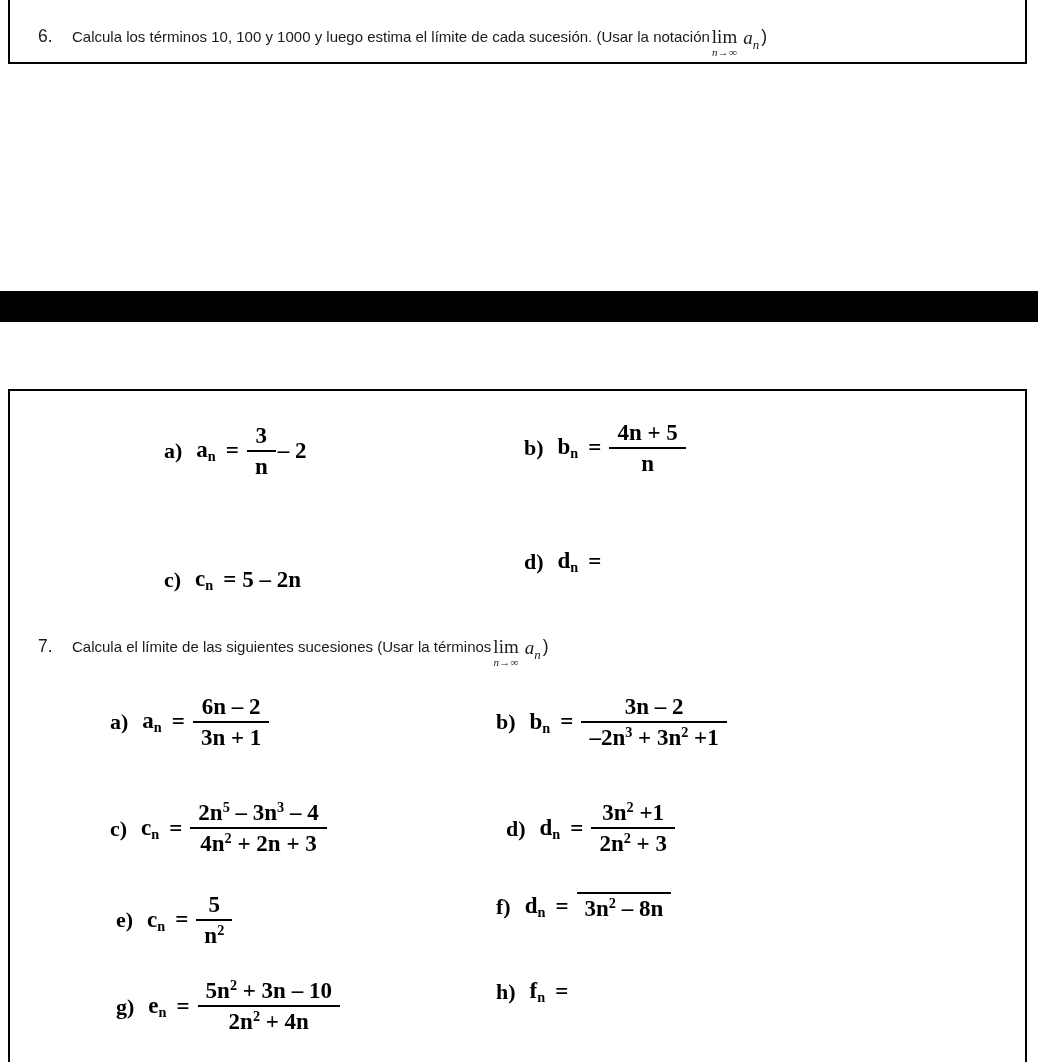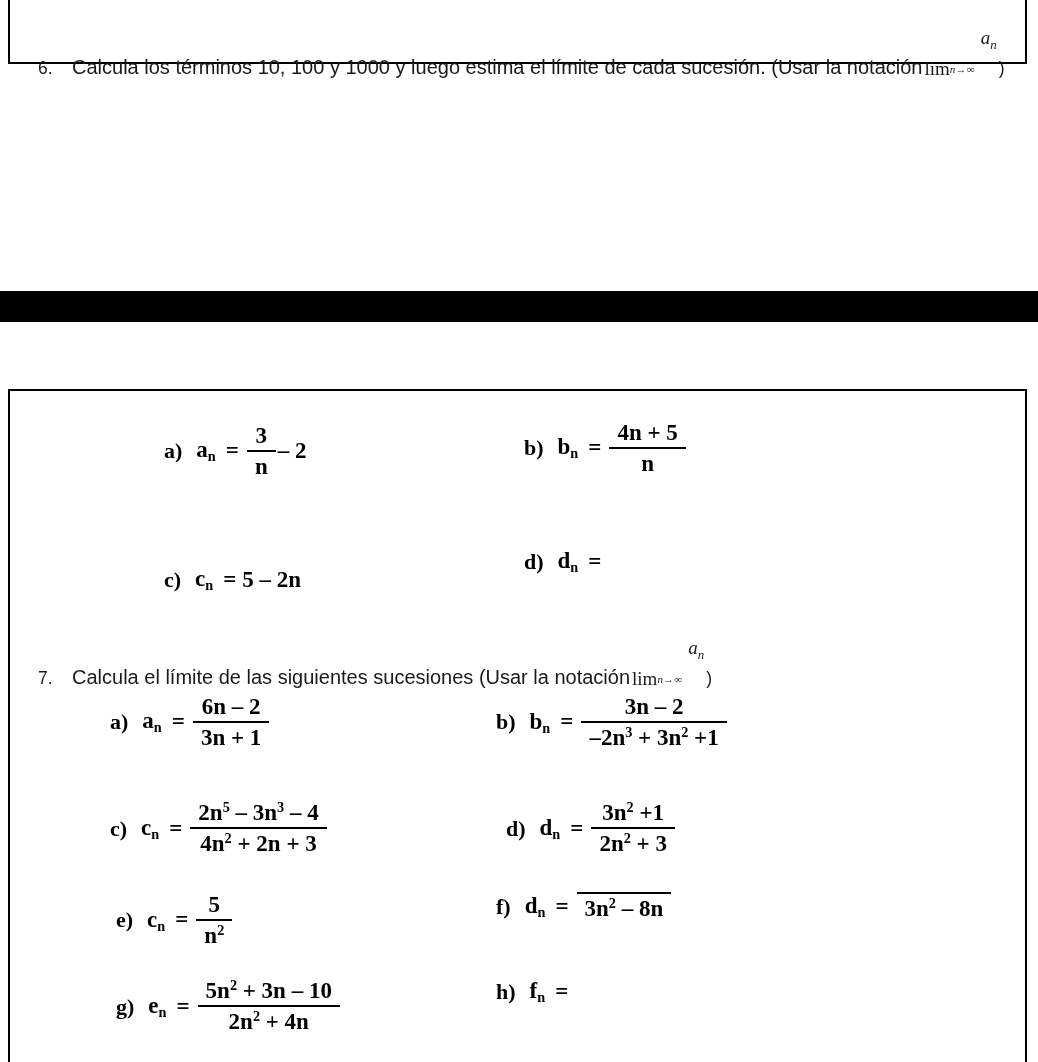--- a/index.html
+++ b/index.html
@@ -57,41 +57,40 @@
     font-size: 17.5px;
     color: #1a1a1a;
     white-space: nowrap;
   }
   .exercise-number {
     width: 34px;
     flex: 0 0 34px;
     font-size: 17.5px;
   }
   .exercise-text {
-    font-size: 20px;
+    font-size: 15px;
   }
 
   #prompt-6 { left: 38px; top: 26px; }
   #prompt-7 { left: 38px; top: 636px; }
 
   
   .limit-notation {
     display: inline-flex;
     align-items: flex-start;
     font-family: "Liberation Serif", serif;
     position: relative;
     margin: 0 2px;
     transform: translateY(1px);
   }
   .limit-stack {
     display: inline-flex;
-    flex-direction: row;
+    flex-direction: column;
     align-items: center;
     line-height: 1;
-    margin-top: 32px;
   }
   .limit-op {
     font-size: 19px;
     font-style: normal;
   }
   .limit-sub {
     font-size: 11px;
     font-style: italic;
     margin-top: 1px;
     letter-spacing: 0.2px;
@@ -224,21 +223,21 @@
 </div>
 
 <div class="math" style="left:524px; top:548px;">
   <span class="tag">d)</span>
   <span class="lhs"><span>d</span><sub>n</sub></span>
   <span class="eq">=</span>
 </div>
 
 <div class="exercise-line" id="prompt-7">
   <span class="exercise-number">7.</span>
-  <span class="exercise-text">Calcula el límite de las siguientes sucesiones (Usar la notación</span>
+  <span class="exercise-text">Calcula el límite de las siguientes sucesiones (Usar la términos</span>
   <span class="limit-notation">
     <span class="limit-stack">
       <span class="limit-op">lim</span>
       <span class="limit-sub">n→∞</span>
     </span>
     <span class="limit-arg"><span>a</span><sub>n</sub></span>
   </span>
   <span class="paren">)</span>
 </div>
 

